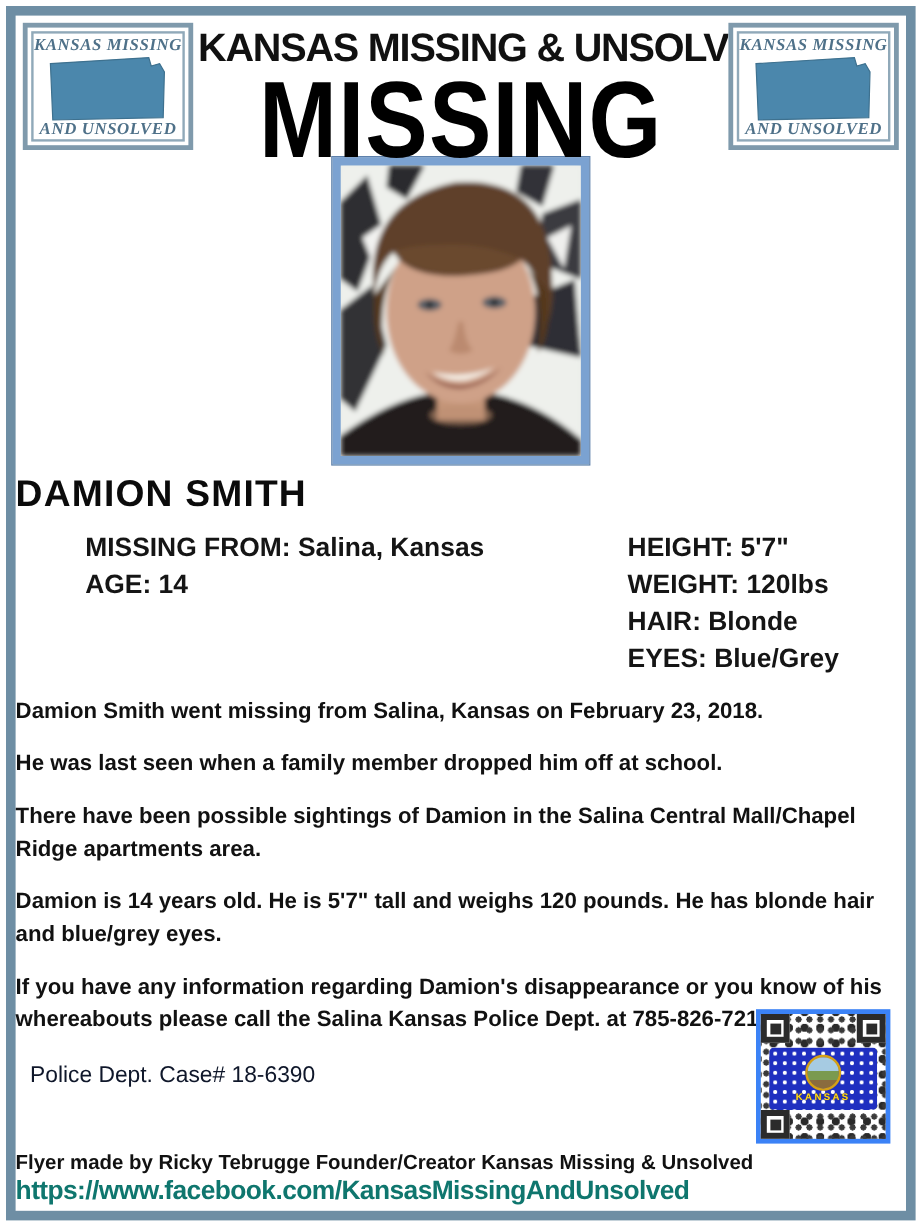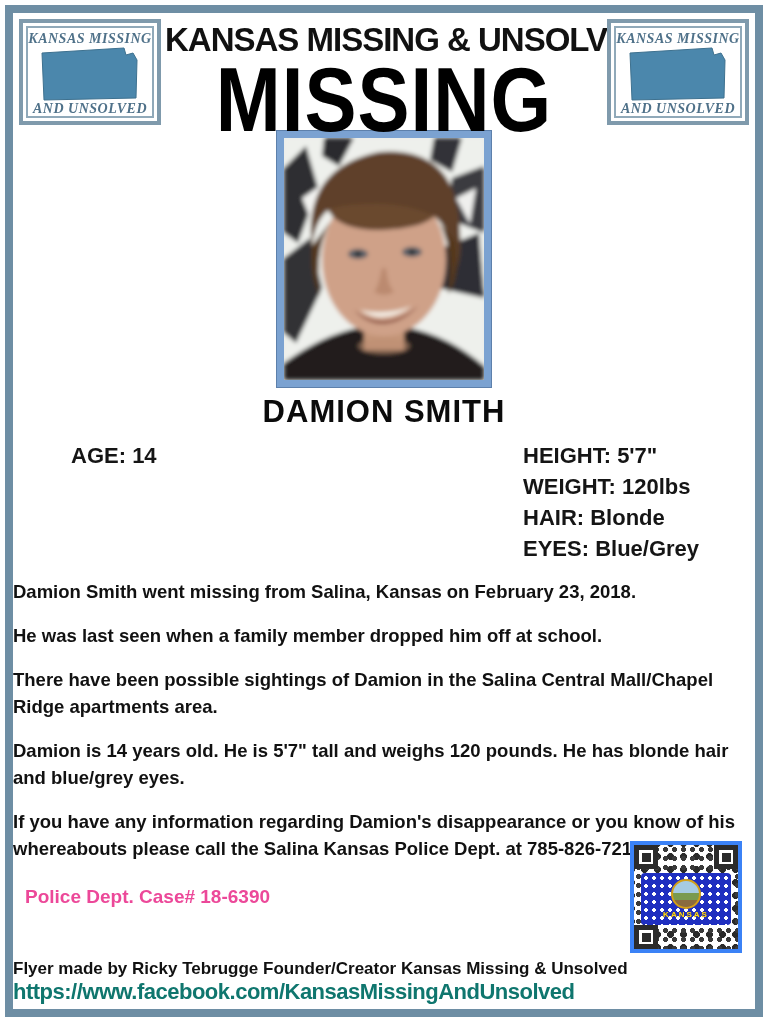--- a/index.html
+++ b/index.html
@@ -28,33 +28,33 @@
                white-space:nowrap; line-height:.9;
                transform:scaleY(1.16); transform-origin:top center; }
 
   
   .photo-wrap { display:flex; justify-content:center; }
   .photo-frame { border:7px solid #7ba2d1; outline:1px solid #5d80ab;
                  width:214px; height:256px; background:#e9ede9; }
   .photo-frame svg { display:block; width:200px; height:242px; }
 
   
-  .person-name { text-align:center; font-size:31px; font-weight:bold; color:#0b0b0b;
+  .person-name { text-align:left; font-size:31px; font-weight:bold; color:#0b0b0b;
                  letter-spacing:1px; margin-top:7px; }
   .details { display:flex; margin-top:10px; padding:0 10px 0 58px; }
   .col-left  { width:452px; }
   .col-right { flex:1; }
   .detail-line { font-size:22px; font-weight:bold; color:#151515; line-height:31px;
                  white-space:nowrap; }
 
   
   .body-text { padding:14px 12px 0 0; }
   .body-text p { font-size:18.5px; font-weight:bold; color:#111; line-height:27px;
                  margin-bottom:17px; }
-  .case-line { padding:7px 12px 0 12px; font-size:19px; font-weight:bold; color:#ec4899; }
+  .case-line { padding:7px 12px 0 12px; font-size:19px; font-weight:normal; color:#0f172a; }
 
   
   .qr { position:absolute; right:13px; bottom:56px; width:112px; height:112px;
         background:#3b82f6; padding:4px; }
   .qr-grid { position:relative; width:104px; height:104px; background:#fff;
         background-image:
           radial-gradient(circle, #3a3a3a 38%, transparent 42%),
           radial-gradient(circle, #2a2a2a 36%, transparent 40%);
         background-size:9px 9px, 13px 13px;
         background-position:0 0, 4px 5px; }
@@ -160,20 +160,23 @@
         </g>
       </svg>
     </div>
   </div>
 
   <div class="person-name">DAMION SMITH</div>
 
   <div class="details">
     <div class="col-left">
       <div class="detail-line">
+        <span>MISSING FROM:</span> <span>Salina, Kansas</span>
+      </div>
+      <div class="detail-line">
         <span>AGE:</span> <span>14</span>
       </div>
     </div>
     <div class="col-right">
       <div class="detail-line">
         <span>HEIGHT:</span> <span>5'7"</span>
       </div>
       <div class="detail-line">
         <span>WEIGHT:</span> <span>120lbs</span>
       </div>

